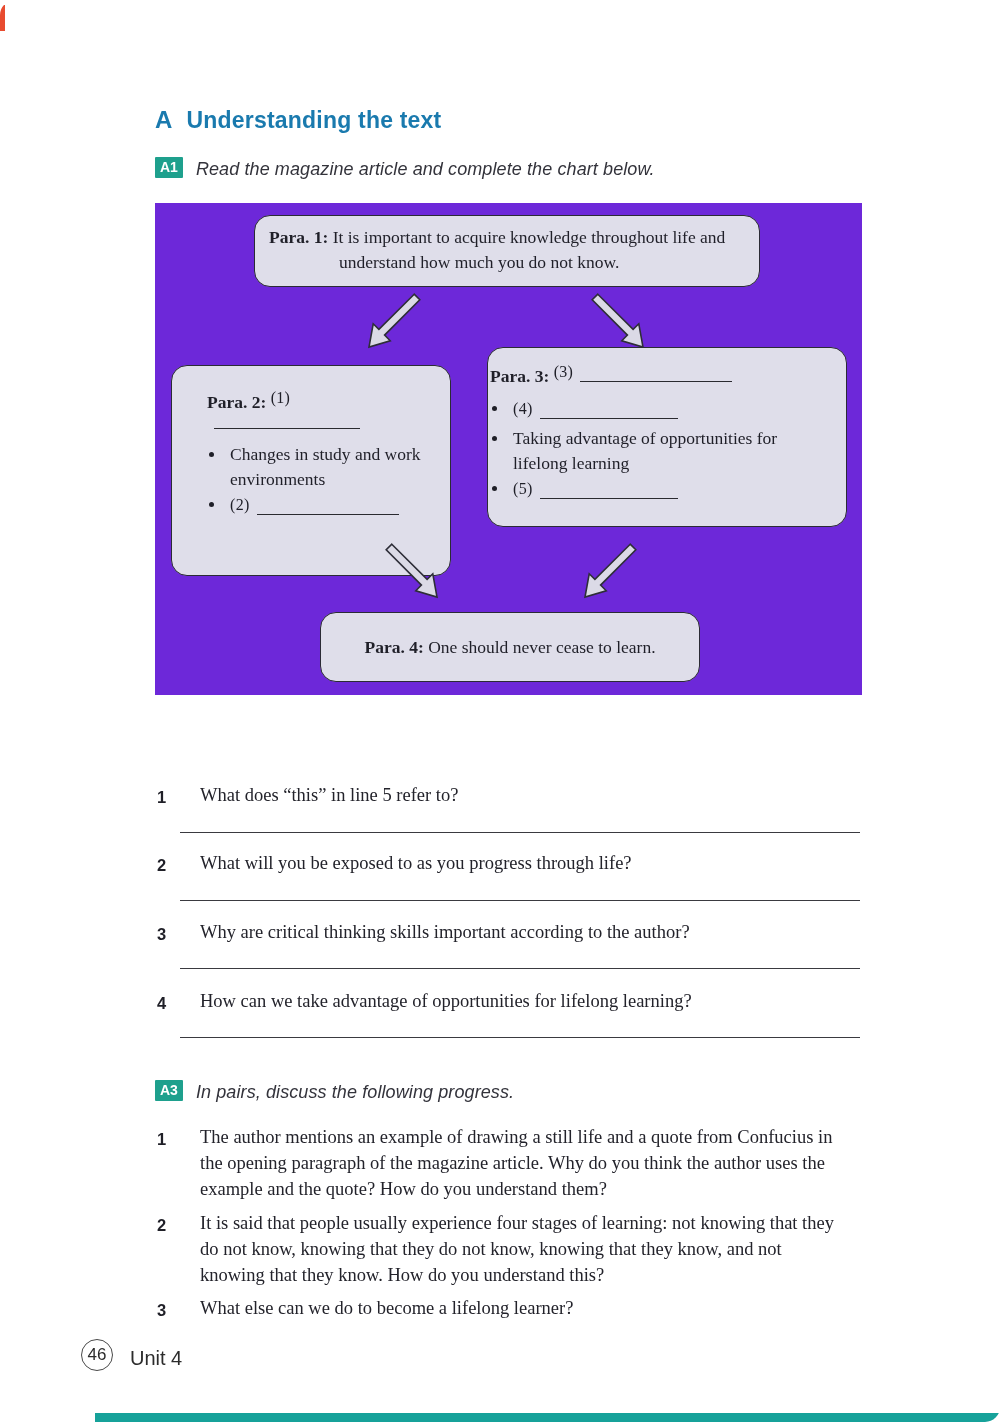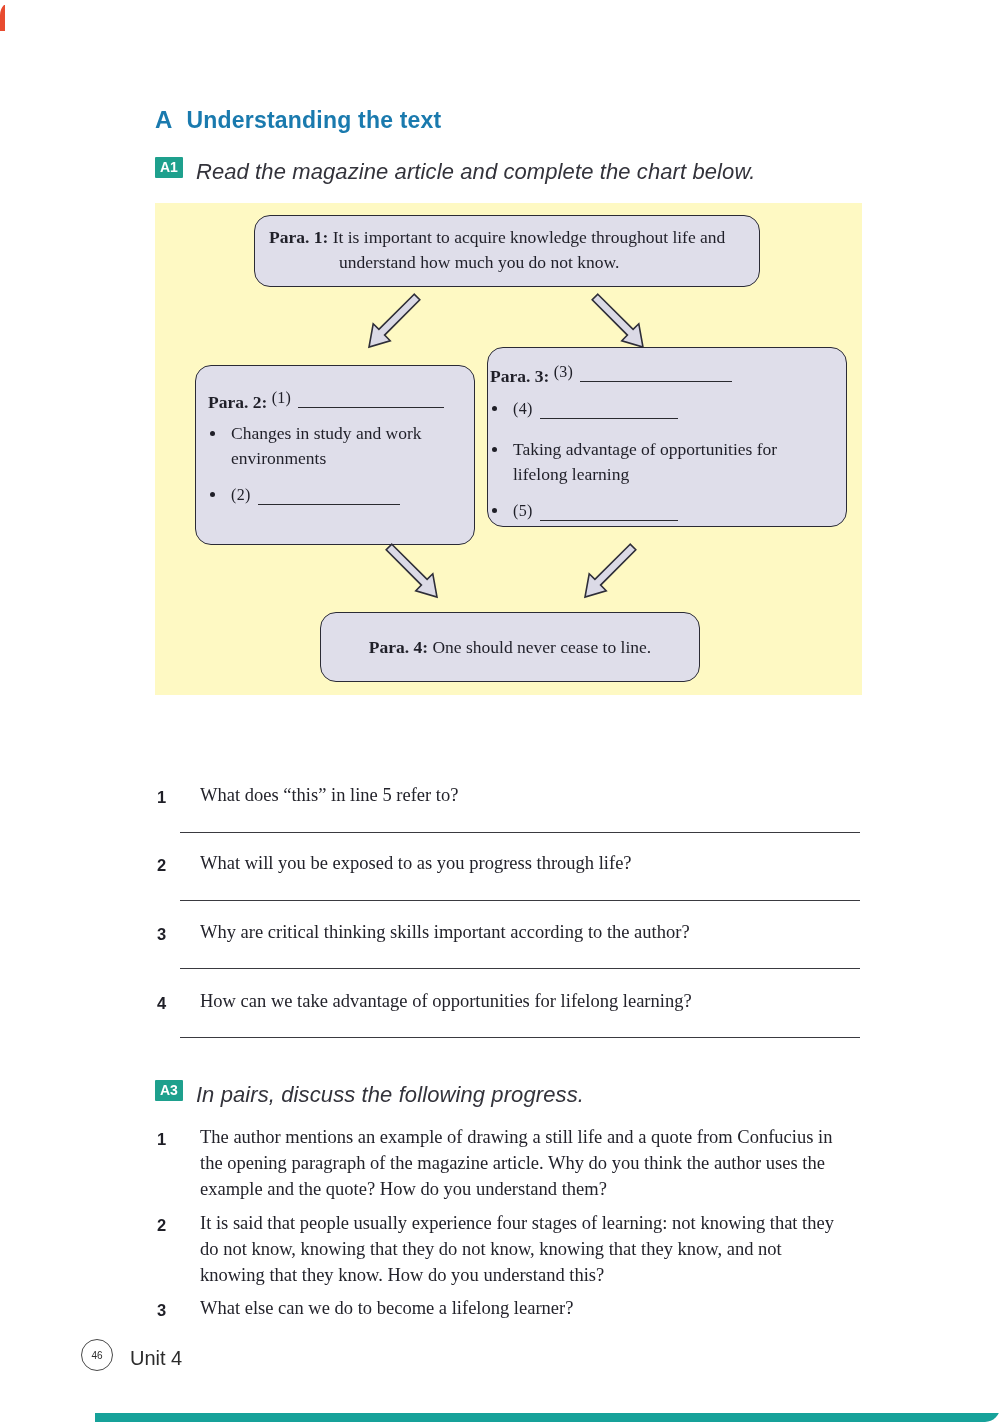--- a/index.html
+++ b/index.html
@@ -11,51 +11,51 @@
   .bottom-bar{position:absolute;left:95px;right:0;bottom:0;height:9px;background:#16a29a;}
 
   
   .title{position:absolute;left:155px;top:106px;font-weight:bold;font-size:23px;color:#1a7aae;letter-spacing:.2px;}
   .title .letter{margin-right:14px;font-size:24px;}
 
   
   .act-row{position:absolute;left:155px;display:flex;align-items:flex-start;}
   .badge{display:inline-block;background:#1ea08d;color:#fff;font-weight:bold;font-size:14px;
          padding:2px 5px 3px 5px;line-height:16px;border-radius:1px;margin-right:13px;flex:0 0 auto;}
-  .instr{font-style:italic;font-size:22px;color:#33333b;padding-top:2px;letter-spacing:.1px;}
+  .instr{font-style:italic;font-size:18px;color:#33333b;padding-top:2px;letter-spacing:.1px;}
 
   
-  .chart{position:absolute;left:155px;top:203px;width:707px;height:492px;background:#fef9c3;
+  .chart{position:absolute;left:155px;top:203px;width:707px;height:492px;background:#6d28d9;
          font-family:"Liberation Serif",serif;font-size:17.5px;color:#1f1f28;}
   .cbox{position:absolute;background:#dfdeea;border:1.6px solid #2b2b35;border-radius:16px;box-sizing:border-box;}
   .plabel{font-weight:bold;}
   .para1{left:99px;top:12px;width:506px;height:72px;padding:9px 14px 9px 14px;}
   .para1 .hang{padding-left:70px;text-indent:-70px;line-height:25px;display:block;}
-  .para2{left:40px;top:162px;width:280px;height:180px;padding:23px 16px 12px 12px;}
+  .para2{left:16px;top:162px;width:280px;height:211px;padding:23px 16px 12px 35px;}
   .para3{left:332px;top:144px;width:360px;height:180px;padding:15px 16px 12px 2px;}
   .para4{left:165px;top:409px;width:380px;height:70px;display:flex;align-items:center;justify-content:center;text-align:center;padding:4px 10px;}
   .bnum{font-size:16px;vertical-align:5px;letter-spacing:.3px;}
   .blank{display:inline-block;border-bottom:1.3px solid #2a2a30;height:13px;margin-left:7px;}
-  .bul{display:flex;margin-top:11px;line-height:25px;}
+  .bul{display:flex;line-height:25px;}
   .dot{flex:0 0 aupx;width:5px;height:5px;border-radius:50%;background:#1f1f28;margin:10px 16px 0 2px;flex-shrink:0;}
   .bul .btext{flex:1;}
 
   
   .arrow{position:absolute;width:60px;height:62px;}
   .mirror{transform:scaleX(-1);}
 
   
   .q-row{position:absolute;left:157px;width:690px;font-family:"Liberation Serif",serif;font-size:18.5px;line-height:26px;color:#23232b;}
   .q-num{position:absolute;left:0;top:0;font-family:"Liberation Sans",sans-serif;font-weight:bold;font-size:16.5px;padding-top:2px;color:#1f1f27;}
   .q-text{margin-left:43px;}
   .ans-line{position:absolute;left:180px;width:680px;border-bottom:1.1px solid #3a3a40;height:0;}
 
   
   .pgnum{position:absolute;left:81px;top:1339px;width:32px;height:32px;border:1.4px solid #4a4a4a;border-radius:50%;
-         display:flex;align-items:center;justify-content:center;font-size:10px;color:#2c2c2c;box-sizing:border-box;}
+         display:flex;align-items:center;justify-content:center;font-size:17px;color:#2c2c2c;box-sizing:border-box;}
   .unit{position:absolute;left:130px;top:1347px;font-size:20px;color:#2c2c2c;}
 </style>
 </head>
 <body>
 
 <div class="page">
 
   <div class="edge-red"></div>
 
   <div class="title">
@@ -113,21 +113,21 @@
     </div>
 
     <svg class="arrow" style="left:228px;top:338px;" viewBox="0 0 60 62">
       <polygon points="8.8,3.2 44.1,38.4 49.8,32.8 54,56 32.8,49.8 38.4,44.1 3.2,8.8" fill="#dbdae6" stroke="#2e2e38" stroke-width="1.6"></polygon>
     </svg>
     <svg class="arrow mirror" style="left:424px;top:338px;" viewBox="0 0 60 62">
       <polygon points="8.8,3.2 44.1,38.4 49.8,32.8 54,56 32.8,49.8 38.4,44.1 3.2,8.8" fill="#dbdae6" stroke="#2e2e38" stroke-width="1.6"></polygon>
     </svg>
 
     <div class="cbox para4">
-      <span><span class="plabel">Para. 4:</span><span> One should never cease to line.</span></span>
+      <span><span class="plabel">Para. 4:</span><span> One should never cease to learn.</span></span>
     </div>
   </div>
 
 
   <div class="q-row" style="top:782px;">
     <span class="q-num">1</span>
     <div class="q-text">What does “this” in line 5 refer to?</div>
   </div>
   <div class="ans-line" style="top:832px;"></div>
 

